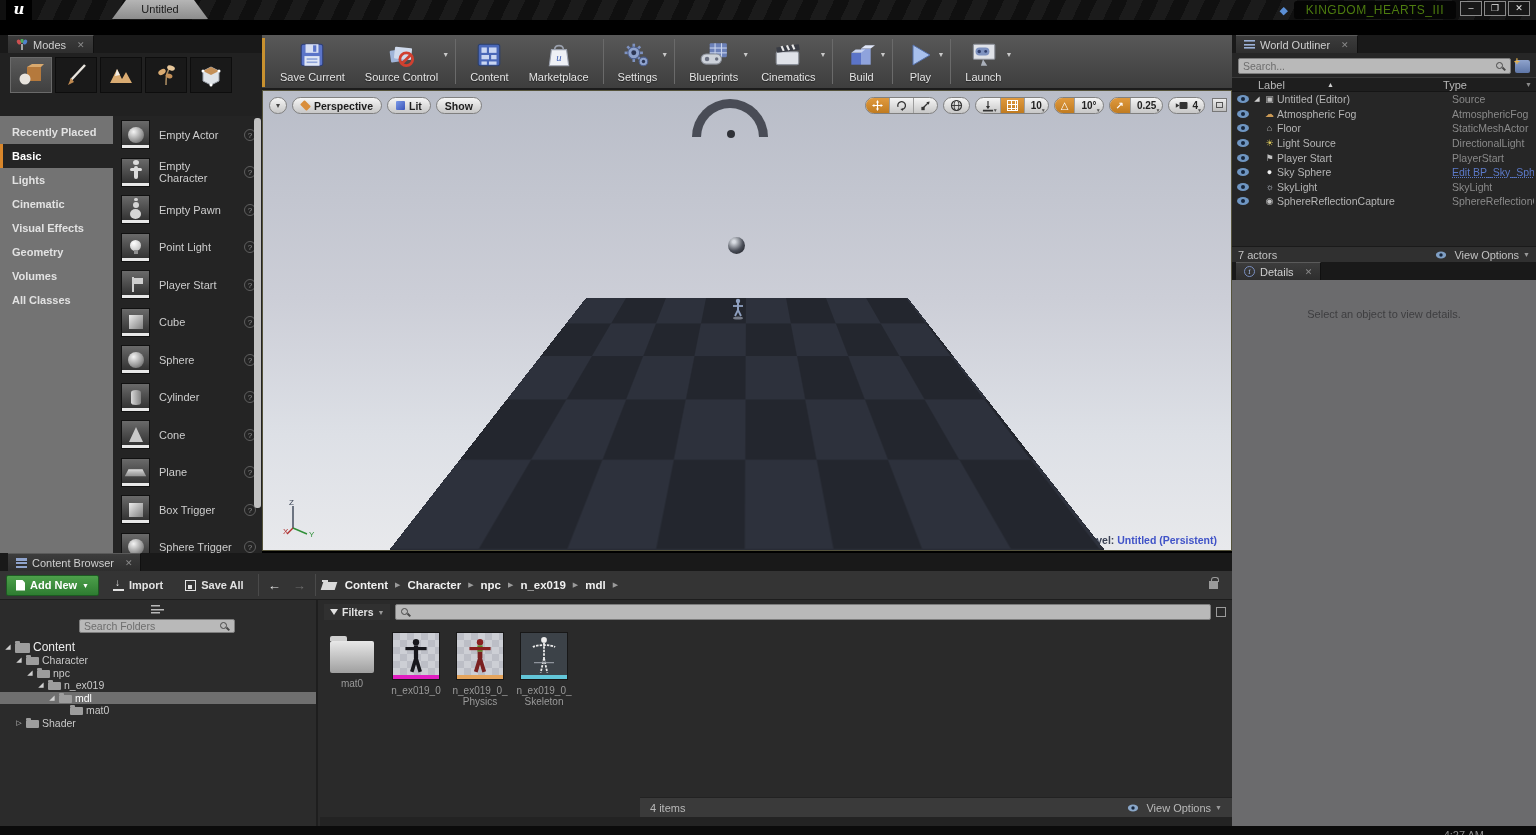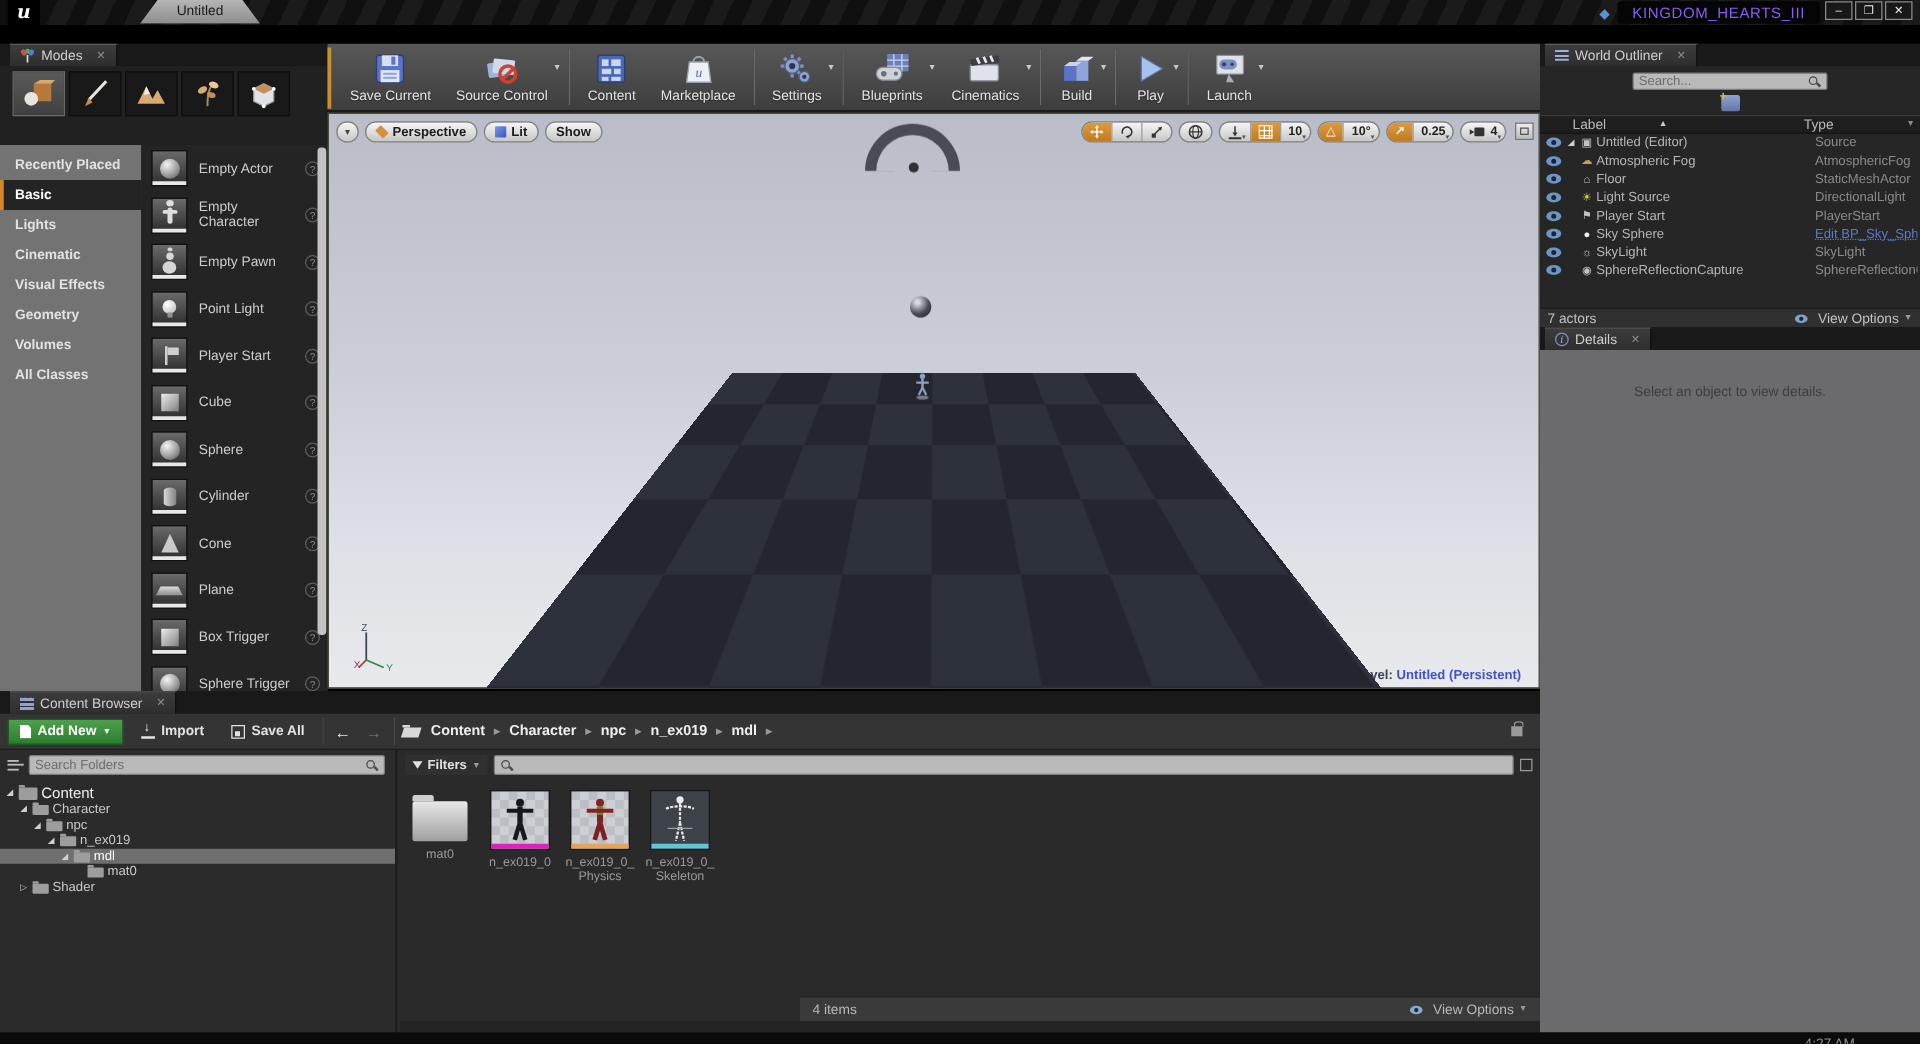--- a/index.html
+++ b/index.html
@@ -10,21 +10,21 @@
   #titlebar { position:absolute; left:0; top:0; width:1536px; height:20px;
     background:repeating-linear-gradient(115deg,#101010 0 14px,#1b1b1b 14px 28px); }
   #ue-logo { position:absolute; left:6px; top:0px; width:26px; height:20px; background:#000;
     color:#fff; font-family:"DejaVu Serif",serif; font-style:italic; font-weight:bold;
     font-size:15px; text-align:center; line-height:18px; }
   #doc-tab { position:absolute; left:112px; top:0; width:96px; height:19px;
     background:linear-gradient(#b5b5b5,#8d8d8d); color:#1a1a1a; font-size:11px;
     line-height:19px; text-align:center; clip-path:polygon(14px 0, 82px 0, 96px 19px, 0 19px); }
   #win-title { position:absolute; right:80px; top:0; height:20px; display:flex; align-items:center; gap:6px; }
   #gem-icon { color:#5b8fd6; font-size:11px; }
-  #win-title-text { background:#050505; border-radius:3px; padding:2px 12px; color:#8b5cf6;
+  #win-title-text { background:#050505; border-radius:3px; padding:2px 12px; color:#4d7c0f;
     font-size:12px; letter-spacing:.5px; }
   #win-controls { position:absolute; right:6px; top:1px; display:flex; gap:2px; }
   #win-controls .wbtn { width:22px; height:15px; background:#181818; border:1px solid #8a8a8a;
     color:#e8e8e8; font-size:9px; line-height:13px; text-align:center; }
   #menubar { position:absolute; left:0; top:20px; width:1536px; height:15px; background:#141414;
     display:flex; align-items:center; gap:0; padding-left:12px;margin-top:17px; }
   #menubar .menu-item { color:#cfcfcf; font-size:11px; margin-right:28px; }
 
   
   .tabstrip { background:#191919; }
@@ -143,21 +143,21 @@
     background:linear-gradient(#ececec,#bdbdbd); border:1px solid #777; display:flex;
     align-items:center; justify-content:center; }
   #vp-maximize .inner { width:7px; height:6px; border:1.5px solid #555; }
   #axis-widget { position:absolute; left:20px; bottom:12px; width:40px; height:40px; }
   #level-line { position:absolute; right:14px; bottom:4px; font-size:10.5px; font-weight:bold; }
   #level-line .lvl-label { color:#3c4356; }
   #level-line .lvl-name { color:#4053c8; }
 
   
   #outliner { position:absolute; left:1232px; top:35px; width:304px; height:227px; background:#262626; }
-  #ol-search-row { padding:5px 6px 3px; display:flex; gap:4px; align-items:center;flex-direction:column; }
+  #ol-search-row { padding:5px 6px 3px; display:flex; gap:4px; align-items:center; }
   #ol-search-row .search-box { flex:1; }
   #ol-addnew { width:15px; height:13px; background:linear-gradient(#8fa3cc,#5f77a8); border-radius:2px;
     position:relative; }
   #ol-addnew::after { content:"+"; position:absolute; left:-1px; top:-4px; color:#e8b34a; font-size:10px; font-weight:bold; }
   #ol-header { display:flex; height:15px; background:#1e1e1e; border-top:1px solid #3a3a3a;
     border-bottom:1px solid #151515; align-items:center; padding:0 4px 0 26px; color:#b9b9b9; }
   #ol-header .sortarrow { font-size:7px; color:#cfcfcf; margin-left:42px; }
   #ol-header .col-type { margin-left:auto; width:82px; }
   #ol-header .hdr-caret { font-size:7px; color:#8a8a8a; }
   .olrow { display:flex; align-items:center; height:14.6px; padding:0 2px; color:#b5b5b5; font-size:10.5px; }
@@ -204,21 +204,21 @@
   .openfolder-icon::after { content:""; position:absolute; left:0; top:2px; width:14px; height:8px;
     background:#d8d8d8; transform:skewX(-18deg); }
   #crumbs { display:flex; align-items:center; gap:7px; }
   .bcitem { color:#f0f0f0; font-weight:bold; font-size:11.5px; }
   .bcsep { color:#9a9a9a; font-size:7px; }
   #cb-lock { margin-left:auto; width:9px; height:8px; background:#9a9a9a; position:relative; margin-right:8px; }
   #cb-lock::before { content:""; position:absolute; left:1.5px; top:-4px; width:6px; height:4px;
     border:1.5px solid #9a9a9a; border-bottom:0; border-radius:3px 3px 0 0; }
   #cb-left { position:absolute; left:0; top:47px; width:318px; bottom:0; background:#2b2b2b;
     border-right:2px solid #1e1e1e; }
-  #cb-left-search { display:flex; align-items:center; gap:4px; padding:4px 8px 4px 6px; }
+  #cb-left-search { display:flex; align-items:center; gap:4px; padding:4px 8px 4px 6px;flex-direction:column; }
   .srctoggle { width:13px; height:11px; flex:0 0 auto;
     background:linear-gradient(#b9b9b9,#b9b9b9) 0 1px/9px 1.5px no-repeat,
                linear-gradient(#b9b9b9,#b9b9b9) 0 4.5px/13px 1.5px no-repeat,
                linear-gradient(#b9b9b9,#b9b9b9) 0 8px/9px 1.5px no-repeat; }
   #tree { padding-top:2px; }
   .trow { display:flex; align-items:center; height:12.5px; gap:3px; color:#c9c9c9; font-size:10.5px;
     white-space:nowrap; }
   .trow.root { height:15px; font-size:12px; color:#ececec; }
   .trow.sel { background:#6f6f6f; color:#fff; }
   .tarrow { width:8px; font-size:7px; color:#cfcfcf; text-align:center; flex:0 0 auto; }

